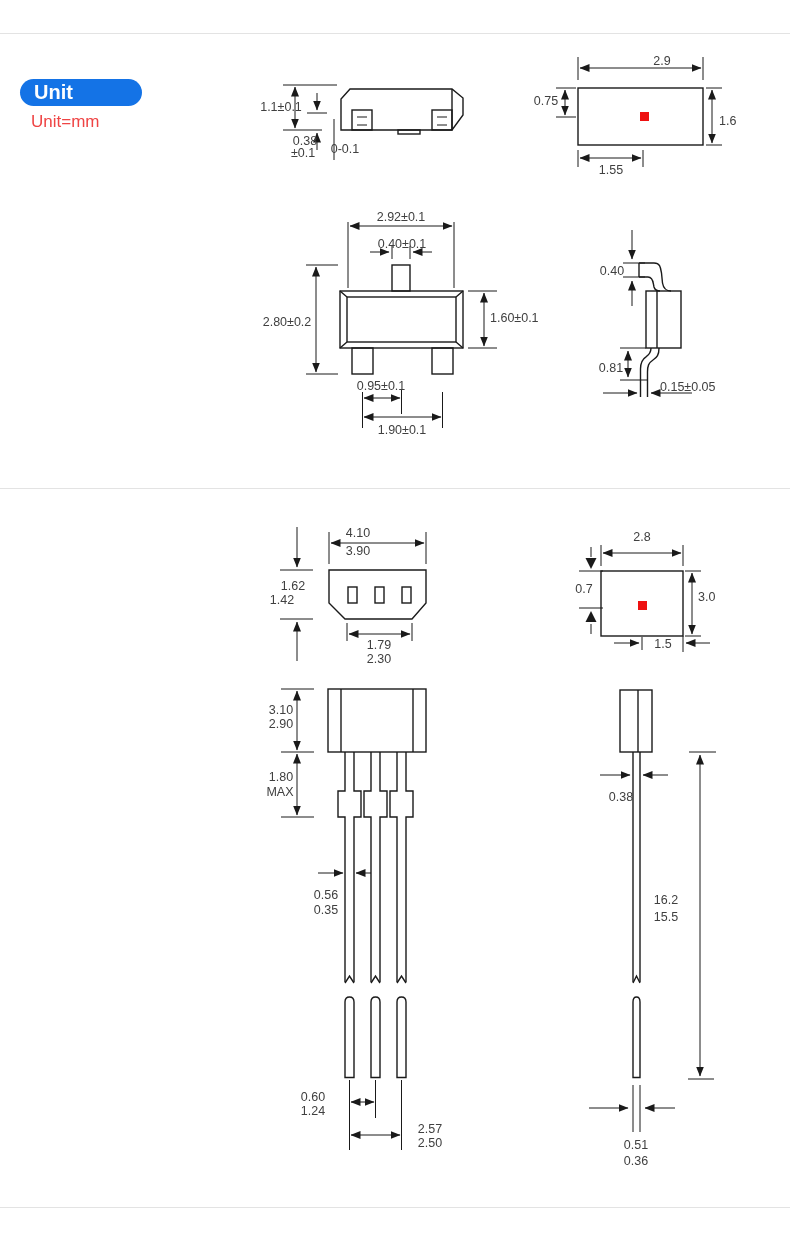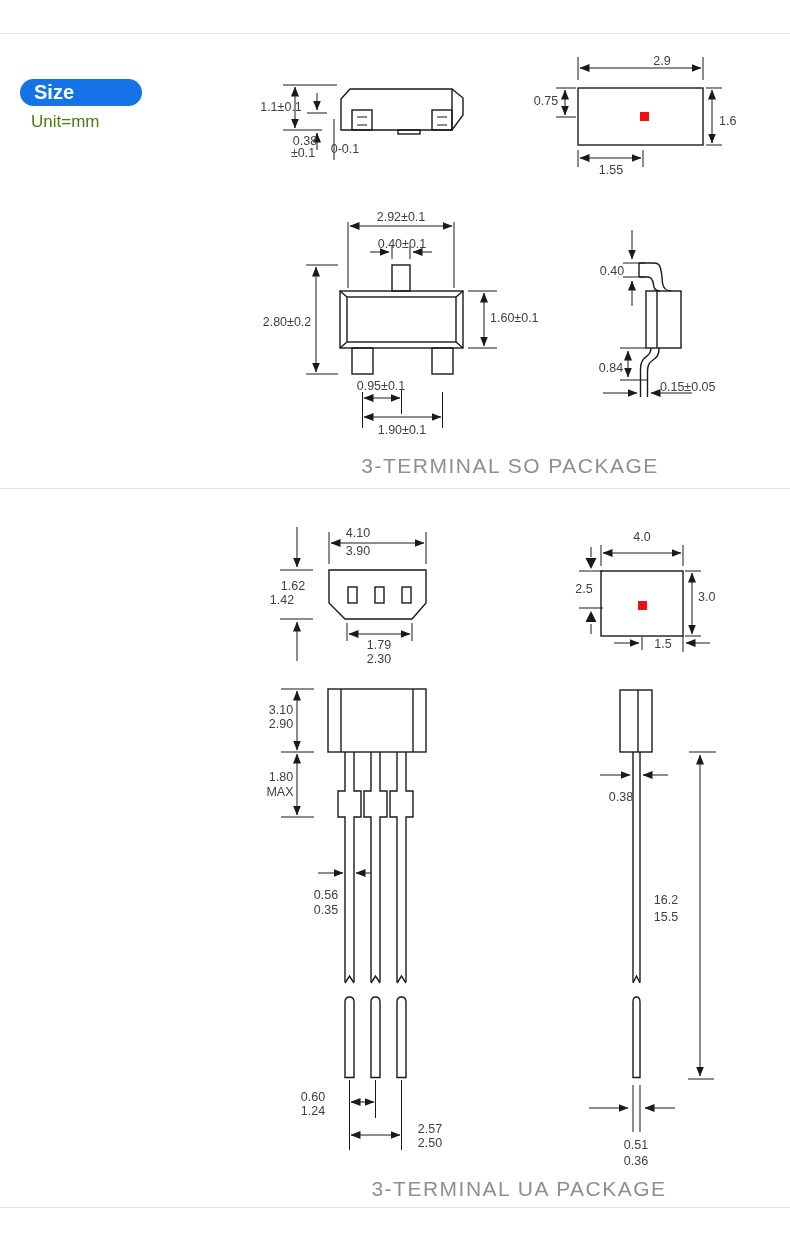--- a/index.html
+++ b/index.html
@@ -2,41 +2,41 @@
 <html><head>
 <meta charset="utf-8">
 <style>
   html,body{margin:0;padding:0;background:#ffffff;}
   #page{position:relative;width:790px;height:1237px;background:#ffffff;overflow:hidden;
         font-family:"Liberation Sans",sans-serif;}
   .divider{position:absolute;left:0;width:790px;height:1px;background:#e3e3e3;}
   .pill{position:absolute;left:20px;top:79px;width:122px;height:27px;border-radius:14px;
         background:#1473e6;color:#ffffff;font-size:20px;font-weight:bold;
         line-height:26px;padding-left:14px;box-sizing:border-box;}
-  .unit{position:absolute;left:31px;top:112px;font-size:17px;color:#4d7c0f;}
+  .unit{position:absolute;left:31px;top:112px;font-size:17px;color:#ef4444;}
   .dim{position:absolute;transform:translate(-50%,-50%);font-size:12.5px;color:#404040;
        white-space:nowrap;line-height:1;}
   .dim.la{transform:translate(0,-50%);}
   .caption{position:absolute;transform:translate(-50%,-50%);font-size:21px;color:#8f8f8f;
            letter-spacing:1.5px;white-space:nowrap;}
   svg{position:absolute;left:0;top:0;}
   .p{stroke:#1a1a1a;stroke-width:1.4;fill:none;}
   .d{stroke:#1a1a1a;stroke-width:1;fill:none;}
   .f{fill:#1a1a1a;stroke:none;}
 </style>
 </head>
 <body>
 
 <div id="page">
 
   <div class="divider" style="top:33px"></div>
   <div class="divider" style="top:488px"></div>
   <div class="divider" style="top:1207px"></div>
 
-  <div class="pill">Size</div>
+  <div class="pill">Unit</div>
   <div class="unit">Unit=mm</div>
 
   <svg width="790" height="1237" viewBox="0 0 790 1237">
     <defs>
       <marker id="ah" viewBox="0 0 10 8" refX="9.5" refY="4" markerWidth="10" markerHeight="8" markerUnits="userSpaceOnUse" orient="auto-start-reverse">
         <path d="M0,0 L10,4 L0,8 Z" fill="#1a1a1a"></path>
       </marker>
     </defs>
 
     <g>
@@ -222,49 +222,47 @@
   <span class="dim" style="left:611px;top:170px">1.55</span>
 
   <span class="dim" style="left:401px;top:217px">2.92±0.1</span>
   <span class="dim" style="left:402px;top:244px">0.40±0.1</span>
   <span class="dim" style="left:287px;top:322px">2.80±0.2</span>
   <span class="dim la" style="left:490px;top:318px">1.60±0.1</span>
   <span class="dim" style="left:381px;top:386px">0.95±0.1</span>
   <span class="dim" style="left:402px;top:430px">1.90±0.1</span>
 
   <span class="dim" style="left:612px;top:271px">0.40</span>
-  <span class="dim" style="left:611px;top:368px">0.84</span>
+  <span class="dim" style="left:611px;top:368px">0.81</span>
   <span class="dim la" style="left:660px;top:387px">0.15±0.05</span>
 
-  <div class="caption" style="left:510px;top:466px">3-TERMINAL SO PACKAGE</div>
 
   <span class="dim" style="left:358px;top:533px">4.10</span>
   <span class="dim" style="left:358px;top:551px">3.90</span>
   <span class="dim" style="left:293px;top:586px">1.62</span>
   <span class="dim" style="left:282px;top:600px">1.42</span>
   <span class="dim" style="left:379px;top:645px">1.79</span>
   <span class="dim" style="left:379px;top:659px">2.30</span>
 
-  <span class="dim" style="left:642px;top:537px">4.0</span>
-  <span class="dim" style="left:584px;top:589px">2.5</span>
+  <span class="dim" style="left:642px;top:537px">2.8</span>
+  <span class="dim" style="left:584px;top:589px">0.7</span>
   <span class="dim la" style="left:698px;top:597px">3.0</span>
   <span class="dim" style="left:663px;top:644px">1.5</span>
 
   <span class="dim" style="left:281px;top:710px">3.10</span>
   <span class="dim" style="left:281px;top:724px">2.90</span>
   <span class="dim" style="left:281px;top:777px">1.80</span>
   <span class="dim" style="left:280px;top:792px">MAX</span>
   <span class="dim" style="left:326px;top:895px">0.56</span>
   <span class="dim" style="left:326px;top:910px">0.35</span>
   <span class="dim" style="left:313px;top:1097px">0.60</span>
   <span class="dim" style="left:313px;top:1111px">1.24</span>
   <span class="dim" style="left:430px;top:1129px">2.57</span>
   <span class="dim" style="left:430px;top:1143px">2.50</span>
 
   <span class="dim" style="left:621px;top:797px">0.38</span>
   <span class="dim" style="left:666px;top:900px">16.2</span>
   <span class="dim" style="left:666px;top:917px">15.5</span>
   <span class="dim" style="left:636px;top:1145px">0.51</span>
   <span class="dim" style="left:636px;top:1161px">0.36</span>
 
-  <div class="caption" style="left:519px;top:1189px">3-TERMINAL UA PACKAGE</div>
 
 </div>
 
 </body></html>

